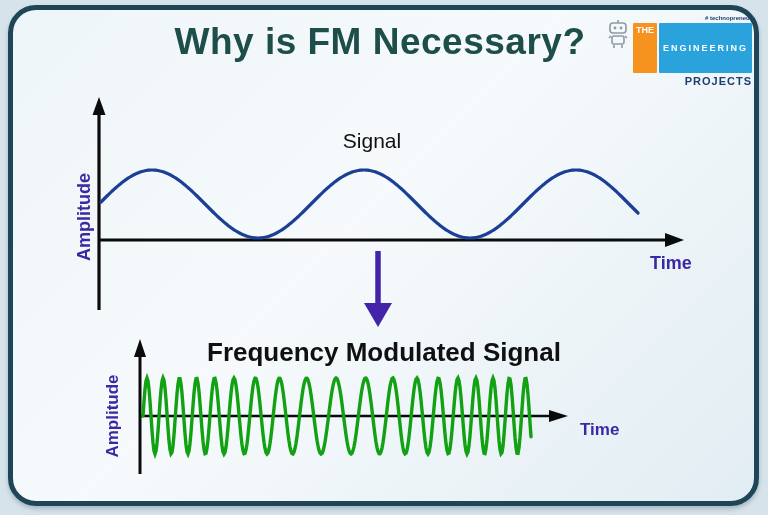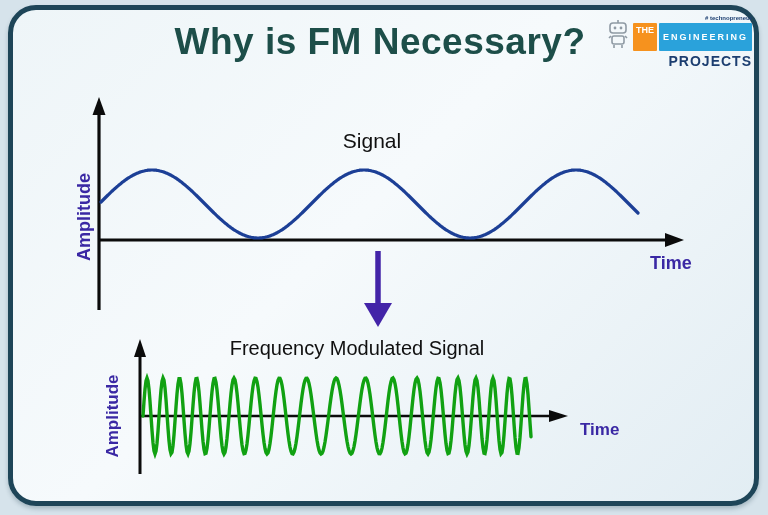--- a/index.html
+++ b/index.html
@@ -59,40 +59,40 @@
     color:#fff;
     font-size:9px;font-weight:bold;
     padding:2px 3px;
     border-radius:1px;
   }
   .logo-eng{
     background:var(--c-lblue);
     color:#fff;
     font-size:9px;font-weight:bold;
     letter-spacing:2px;
-    padding:9px 4px;
+    padding:20px 4px;
     border-radius:1px;
   }
   .logo-projects{
-    font-size:14px;font-weight:bold;
+    font-size:11px;font-weight:bold;
     letter-spacing:1px;
     color:var(--c-navy);
     margin-top:2px;
   }
   
   .lbl{position:absolute;z-index:2;white-space:nowrap;}
   .signal-label{
     left:272px;top:129px;width:200px;
     text-align:center;
     font-size:21px;font-weight:normal;color:var(--c-label);
   }
   .fm-label{
     left:207px;top:337px;width:300px;
     text-align:center;
-    font-size:20px;font-weight:normal;color:var(--c-label);
+    font-size:26px;font-weight:bold;color:var(--c-label);
   }
   .amp-top{
     left:24px;top:207px;width:120px;height:20px;
     text-align:center;
     font-size:18px;font-weight:bold;color:var(--c-purple);
     transform:rotate(-90deg);
   }
   .amp-bottom{
     left:58px;top:406px;width:110px;height:20px;
     text-align:center;

